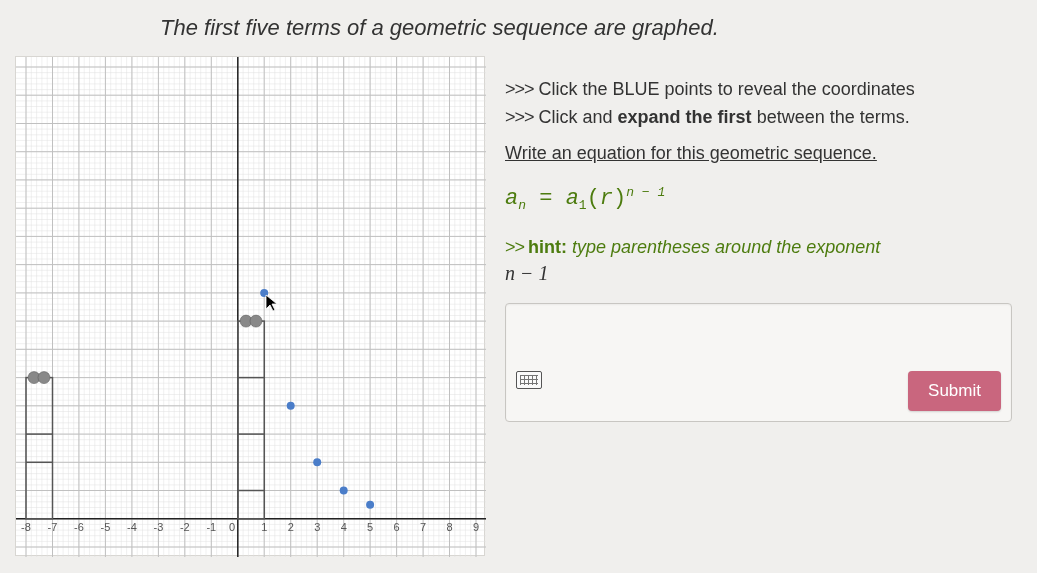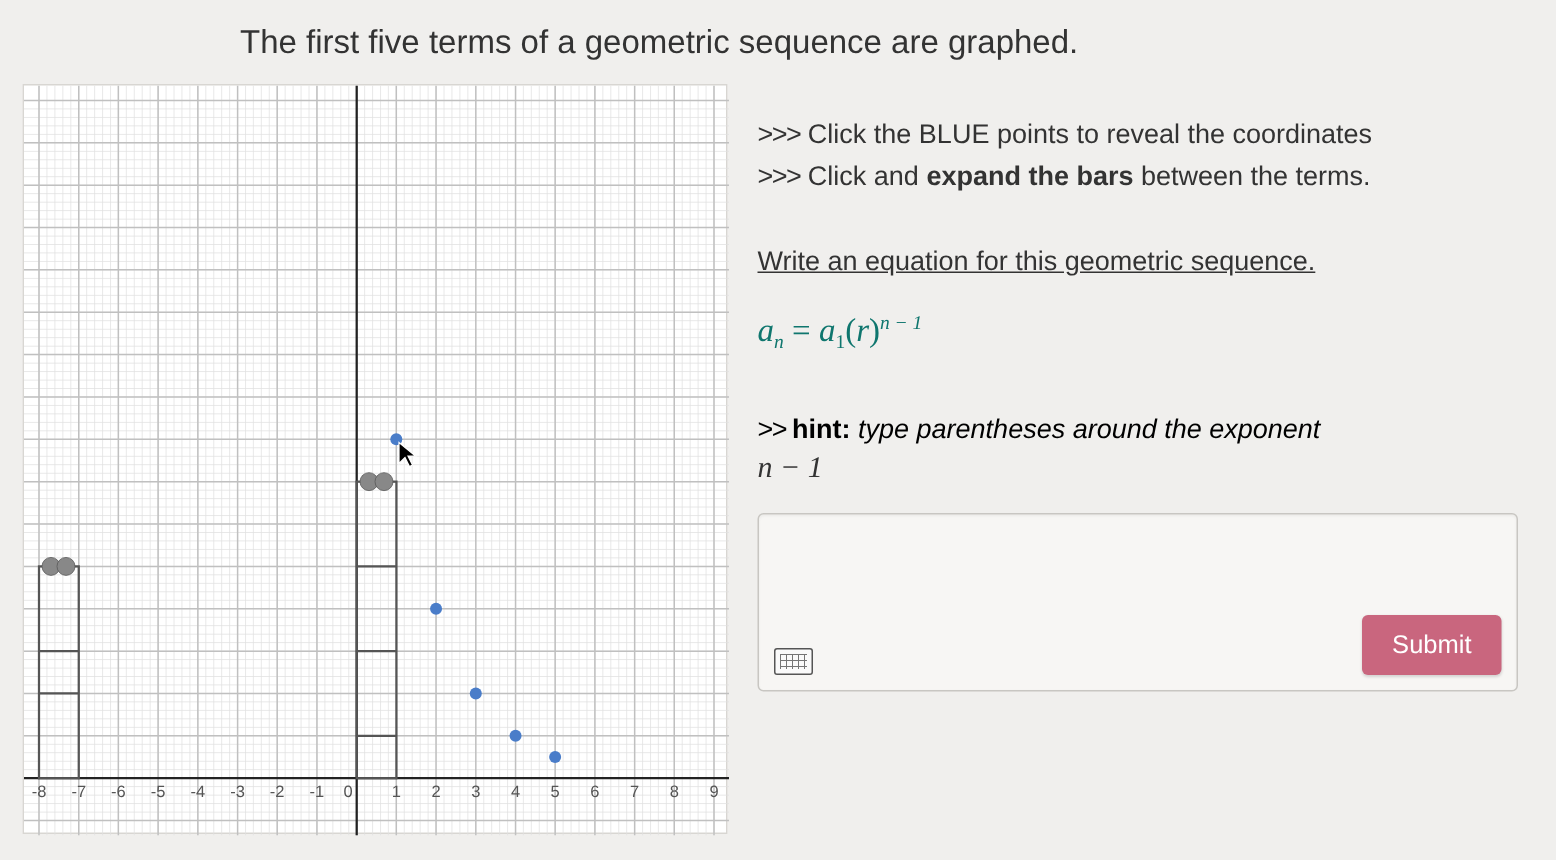--- a/index.html
+++ b/index.html
@@ -8,20 +8,21 @@
       background: #f0efed;
       width: 1037px;
       height: 573px;
       overflow: hidden;
       color: #333;
     }
     .title {
       font-size: 22px;
       color: #333;
       padding: 15px 0 15px 160px;
+      font-style: italic;
     }
     .main {
       display: flex;
       gap: 20px;
       padding: 0 15px;
     }
     .graph-wrap {
       width: 470px;
       height: 500px;
       position: relative;
@@ -34,41 +35,41 @@
       left: 0;
     }
     .right {
       flex: 1;
       padding: 20px 10px 0 0;
     }
     .instructions {
       font-size: 18px;
       line-height: 1.55;
       color: #333;
-      margin-bottom: 32px;
+      margin-bottom: 11px;
     }
     .instructions .chevrons { letter-spacing: -1px; }
     .prompt {
       font-size: 18px;
       color: #333;
       margin-bottom: 22px;
       text-decoration: underline;
     }
     .formula {
-      font-family: Liberation Serif, serif;
+      font-family: Liberation Mono, monospace;
       font-size: 22px;
-      color: #0f766e;
-      margin-bottom: 43px;
+      color: #4d7c0f;
+      margin-bottom: 26px;
     }
     .formula .sub { font-size: 13px; position: relative; top: 5px; }
     .formula .sup { font-size: 13px; position: relative; top: -8px; }
     .formula .ital { font-style: italic; }
     .hint {
       font-size: 18px;
-      color: #000000;
+      color: #4d7c0f;
       margin-bottom: 4px;
     }
     .hint-expr {
       font-family: 'Times New Roman', Georgia, serif;
       font-size: 20px;
       font-style: italic;
       color: #333;
       margin-bottom: 18px;
     }
     .answer-box {
@@ -84,21 +85,21 @@
       width: 100%;
       border: none;
       background: transparent;
       font-size: 18px;
       outline: none;
       color: #333;
     }
     .answer-footer {
       display: flex;
       justify-content: space-between;
-      align-items: flex-end;
+      align-items: flex-start;
       margin-top: 36px;
     }
     .keyboard-btn {
       width: 26px;
       height: 18px;
       border: 1.5px solid #555;
       border-radius: 2px;
       background: #fafafa;
       cursor: pointer;
       position: relative;
@@ -424,21 +425,21 @@
 
       <g transform="translate(250,238)">
         <path d="M0 0 L0 14 L4 10 L7 16 L9 15 L6 9 L11 9 Z" fill="#000" stroke="#fff" stroke-width="0.8"></path>
       </g>
     </svg>
   </div>
 
   <div class="right">
     <div class="instructions">
       <span class="chevrons">&gt;&gt;&gt;</span><span> Click the BLUE points to reveal the coordinates</span><br>
-      <span class="chevrons">&gt;&gt;&gt;</span><span> Click and </span><b>expand the bars</b><span> between the terms.</span>
+      <span class="chevrons">&gt;&gt;&gt;</span><span> Click and </span><b>expand the first</b><span> between the terms.</span>
     </div>
 
     <div class="prompt">Write an equation for this geometric sequence.</div>
 
     <div class="formula">
       <span class="ital">a</span><span class="sub ital">n</span><span> = </span><span class="ital">a</span><span class="sub">1</span><span>(</span><span class="ital">r</span><span>)</span><span class="sup ital">n − 1</span>
     </div>
 
     <div class="hint">
       <span class="chevrons-s">&gt;&gt; </span><b>hint:</b><i><span> type parentheses around the exponent</span></i>

